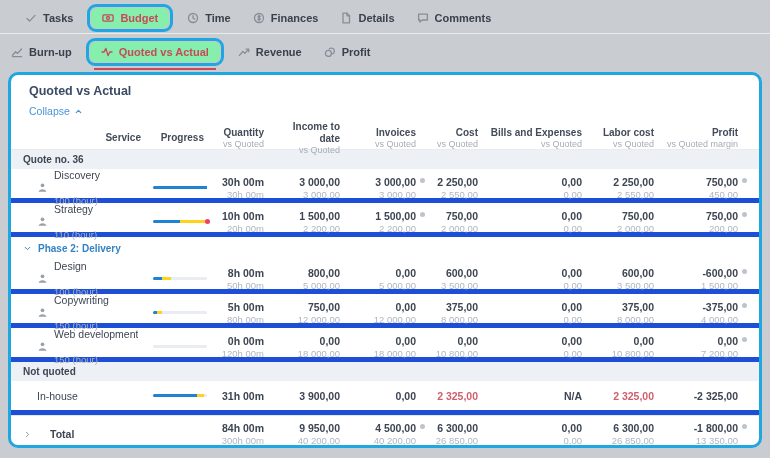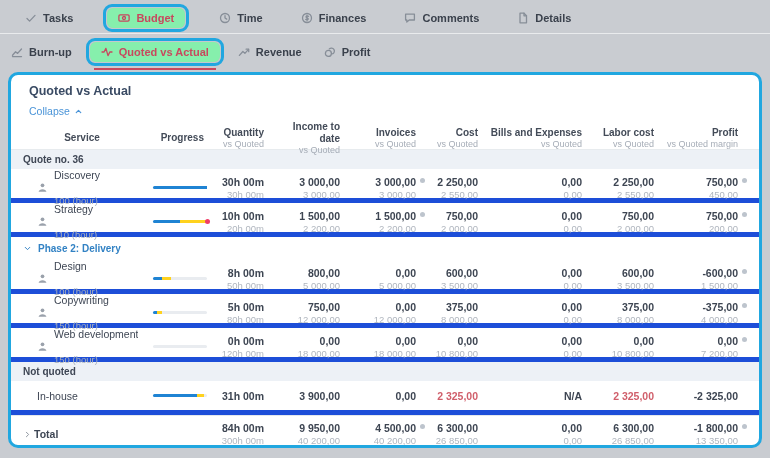--- a/index.html
+++ b/index.html
@@ -3,21 +3,21 @@
 <meta charset="utf-8">
 <style>
   html,body{margin:0;padding:0;}
   body{width:770px;height:458px;overflow:hidden;background:#c9ccd1;
        font-family:"Liberation Sans",sans-serif;-webkit-font-smoothing:antialiased;position:relative;}
   .icn{display:inline-flex;align-items:center;justify-content:center;line-height:0;}
   .icn svg{display:block;}
 
   
   .topbar{height:31px;display:flex;align-items:center;padding:2px 0 0 14px;
-          border-bottom:1px solid rgba(255,255,255,.6);gap:16px;}
+          border-bottom:1px solid rgba(255,255,255,.6);}
   .subbar{height:32px;display:flex;align-items:center;padding:2px 0 0 0;}
   .tab{display:flex;align-items:center;gap:6px;font-size:11px;font-weight:700;color:#3a414c;
        padding:4px 11px;border-radius:6px;white-space:nowrap;cursor:default;}
   .tab .icn{color:#878e98;}
   .tab.selected{background:#86efac;color:#c8485e;box-shadow:0 0 2px rgba(0,0,0,.08);}
   .tab.selected .icn{color:#c8485e;}
   .annotation{border:3px solid #21a7e0;border-radius:9px;padding:1px;margin:0 3px;position:relative;background:transparent;}
   .annotation.sub-hl::after{content:"";position:absolute;left:5px;right:5px;bottom:-7px;height:2px;background:#c8485e;}
 
   
@@ -26,21 +26,21 @@
   .panel-title{font-size:12.5px;font-weight:700;color:#3a4b64;padding:9px 18px 4px;}
   .collapse{display:flex;align-items:center;gap:4px;font-size:10.5px;color:#4a94d8;
             padding:3px 18px 4px;cursor:pointer;width:max-content;}
   .collapse .icn{color:#4a94d8;}
 
   
   .grid{display:grid;grid-template-columns:118px 72px 60px 76px 76px 62px 104px 72px minmax(0,1fr);
         align-items:center;padding:0 12px;}
   .thead{height:28px;border-bottom:1px solid #e7ebee;}
   .th{font-size:10px;font-weight:700;color:#434b58;text-align:right;padding-right:9px;line-height:1.15;}
-  .th.left{text-align:center;padding-right:0;}
+  .th.left{text-align:right;padding-right:0;}
   .th .sub{display:block;font-size:9px;font-weight:400;color:#a6adb7;margin-top:1px;}
   .section-row{height:19px;display:flex;align-items:center;background:#edf1f6;
                padding:0 12px;font-size:10px;font-weight:700;color:#3e4654;}
   .phase-row{height:23px;display:flex;align-items:center;gap:6px;padding:0 12px;
              font-size:10px;font-weight:700;color:#3282c4;cursor:pointer;}
   .phase-row .icn{color:#3282c4;}
   .svc-row{height:29px;border-bottom:5px solid #1d4ed8;}
   .name-cell{display:flex;align-items:center;gap:6px;padding-left:14px;min-width:0;}
   .name-cell .icn{color:#9aa1ab;flex:none;}
   .nm{font-size:10.5px;color:#3e4654;white-space:nowrap;overflow:hidden;text-overflow:ellipsis;}
@@ -49,21 +49,21 @@
        margin-left:auto;margin-right:6px;position:relative;}
   .bar .seg{height:100%;}
   .bar .seg:first-child{border-radius:2px 0 0 2px;}
   .bar .overdot{position:absolute;right:-3px;top:-1px;width:5px;height:5px;border-radius:50%;background:#ef3e68;}
   .num{text-align:right;position:relative;padding-right:9px;font-size:10.5px;}
   .num .main{font-weight:700;color:#3d4552;white-space:nowrap;}
   .num .main.red{color:#d05f6b;}
   .num .sub{font-size:9.5px;color:#b0b6bf;margin-top:1px;white-space:nowrap;}
   .num .info-dot{position:absolute;right:0;top:2px;width:5px;height:5px;border-radius:50%;background:#bdc4cd;}
   .total-row{height:36px;border-top:1px solid #e4e8ec;font-size:10.5px;}
-  .total-row .name-cell{padding-left:0;gap:2px;}
+  .total-row .name-cell{padding-left:0;gap:18px;}
   .total-row .icn{color:#8d949e;}
   .total-row .nm{font-weight:700;}
 </style>
 </head>
 <body>
 
 <div class="topbar" id="top-tabs">
     <div class="tab">
       <span class="icn">
         <svg width="12" height="12" viewBox="0 0 12 12" fill="none" stroke="currentColor" stroke-width="1.3" stroke-linecap="round" stroke-linejoin="round">
@@ -97,33 +97,33 @@
         <svg width="12" height="12" viewBox="0 0 12 12" fill="none" stroke="currentColor" stroke-width="1.3" stroke-linecap="round" stroke-linejoin="round">
           <circle cx="6" cy="6" r="4.5"></circle>
           <path d="M7.5 4.3c-2.3-1.1-3.5.7-1.4 1.5 2.1.8 1 2.7-1.4 1.6M6 3.2v5.6"></path>
         </svg>
       </span>
       <span>Finances</span>
     </div>
     <div class="tab">
       <span class="icn">
         <svg width="12" height="12" viewBox="0 0 12 12" fill="none" stroke="currentColor" stroke-width="1.3" stroke-linecap="round" stroke-linejoin="round">
-          <path d="M1.6 2.2h8.8v5.8H5.2L2.8 10V8H1.6z"></path>
-        </svg>
-      </span>
-      <span>Comments</span>
-    </div>
-    <div class="tab">
-      <span class="icn">
-        <svg width="12" height="12" viewBox="0 0 12 12" fill="none" stroke="currentColor" stroke-width="1.3" stroke-linecap="round" stroke-linejoin="round">
           <path d="M3 1.2h4L9.5 3.7V10.8H3z"></path>
           <path d="M7 1.2v2.6h2.5"></path>
         </svg>
       </span>
       <span>Details</span>
+    </div>
+    <div class="tab">
+      <span class="icn">
+        <svg width="12" height="12" viewBox="0 0 12 12" fill="none" stroke="currentColor" stroke-width="1.3" stroke-linecap="round" stroke-linejoin="round">
+          <path d="M1.6 2.2h8.8v5.8H5.2L2.8 10V8H1.6z"></path>
+        </svg>
+      </span>
+      <span>Comments</span>
     </div>
   </div>
 <div class="subbar" id="sub-tabs">
     <div class="tab">
       <span class="icn">
         <svg width="12" height="12" viewBox="0 0 12 12" fill="none" stroke="currentColor" stroke-width="1.3" stroke-linecap="round" stroke-linejoin="round">
           <path d="M1.5 9.3L4.6 5.8l2 1.6 3.9-4.4"></path>
           <path d="M1.5 10.6h9"></path>
         </svg>
       </span>

